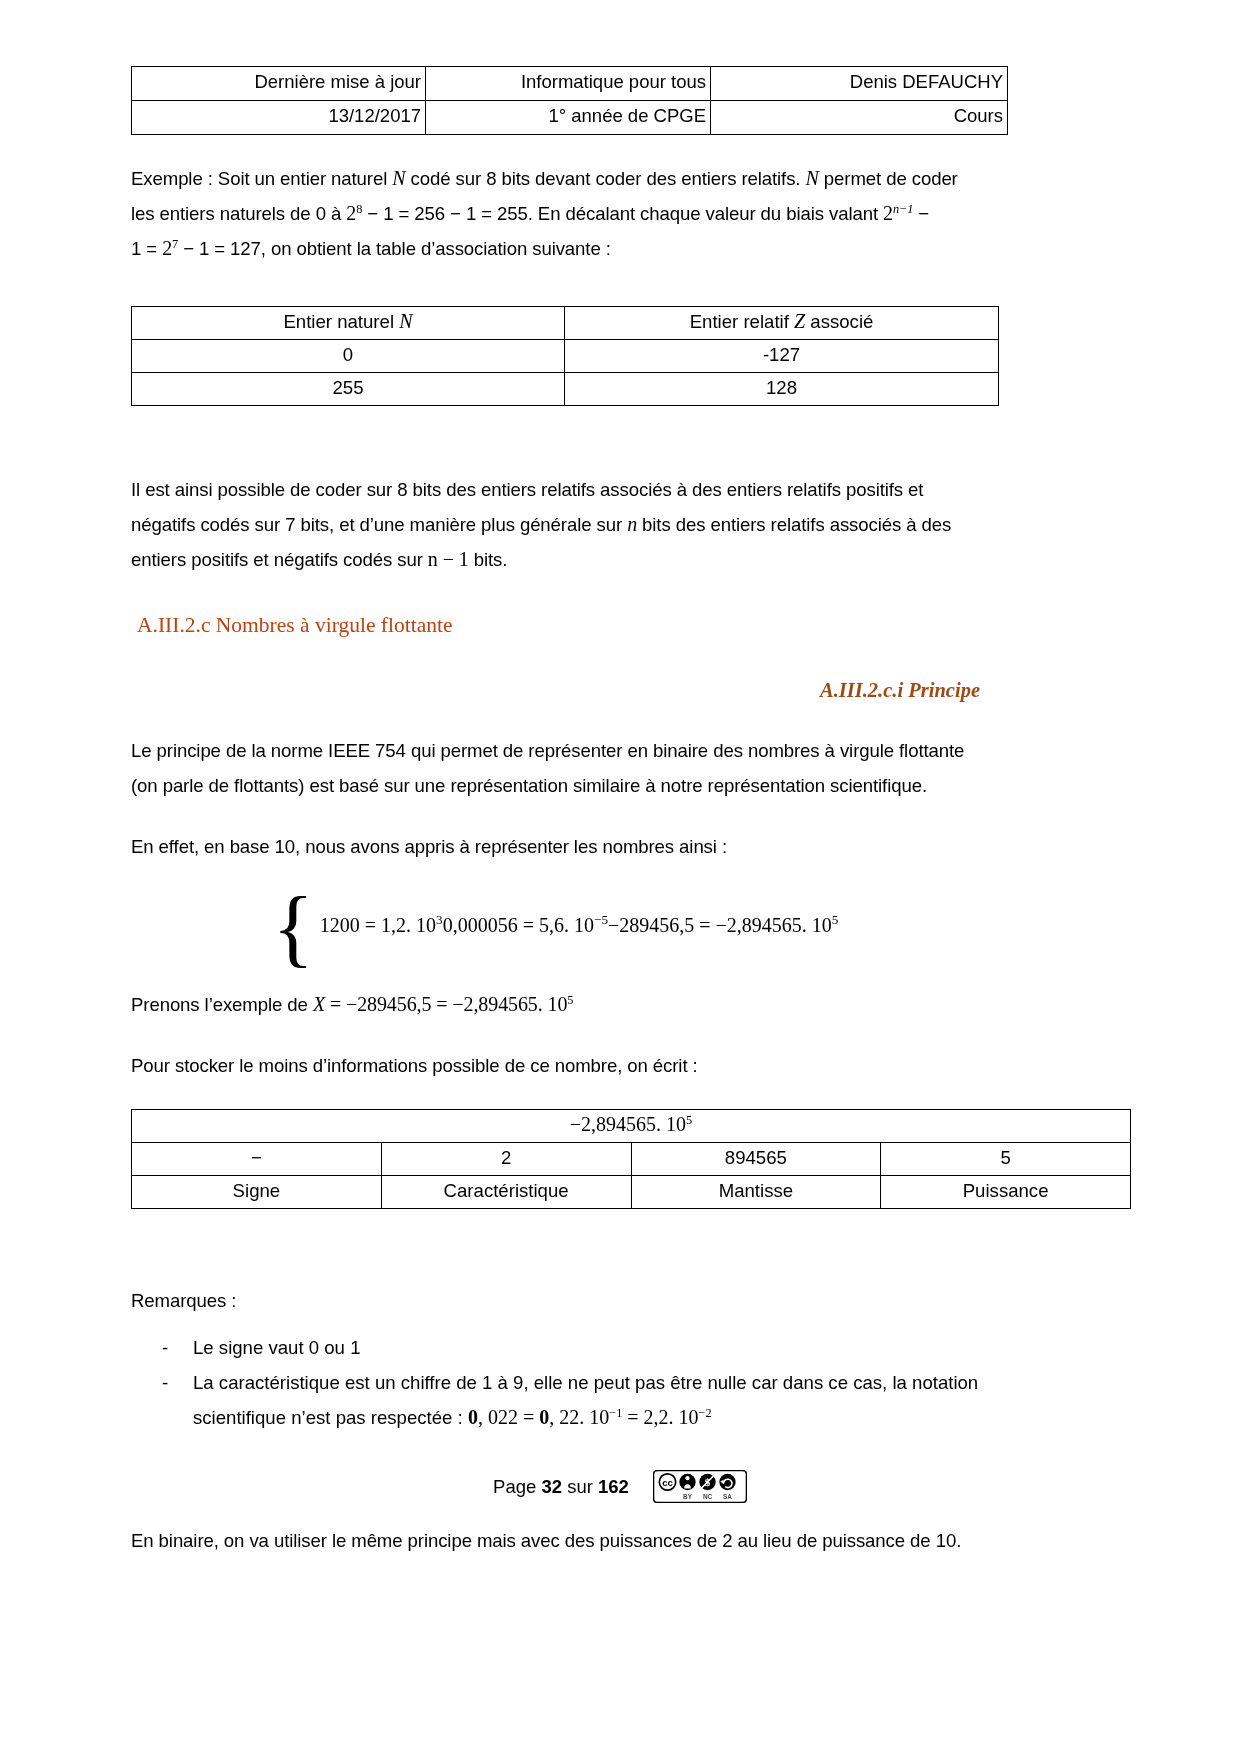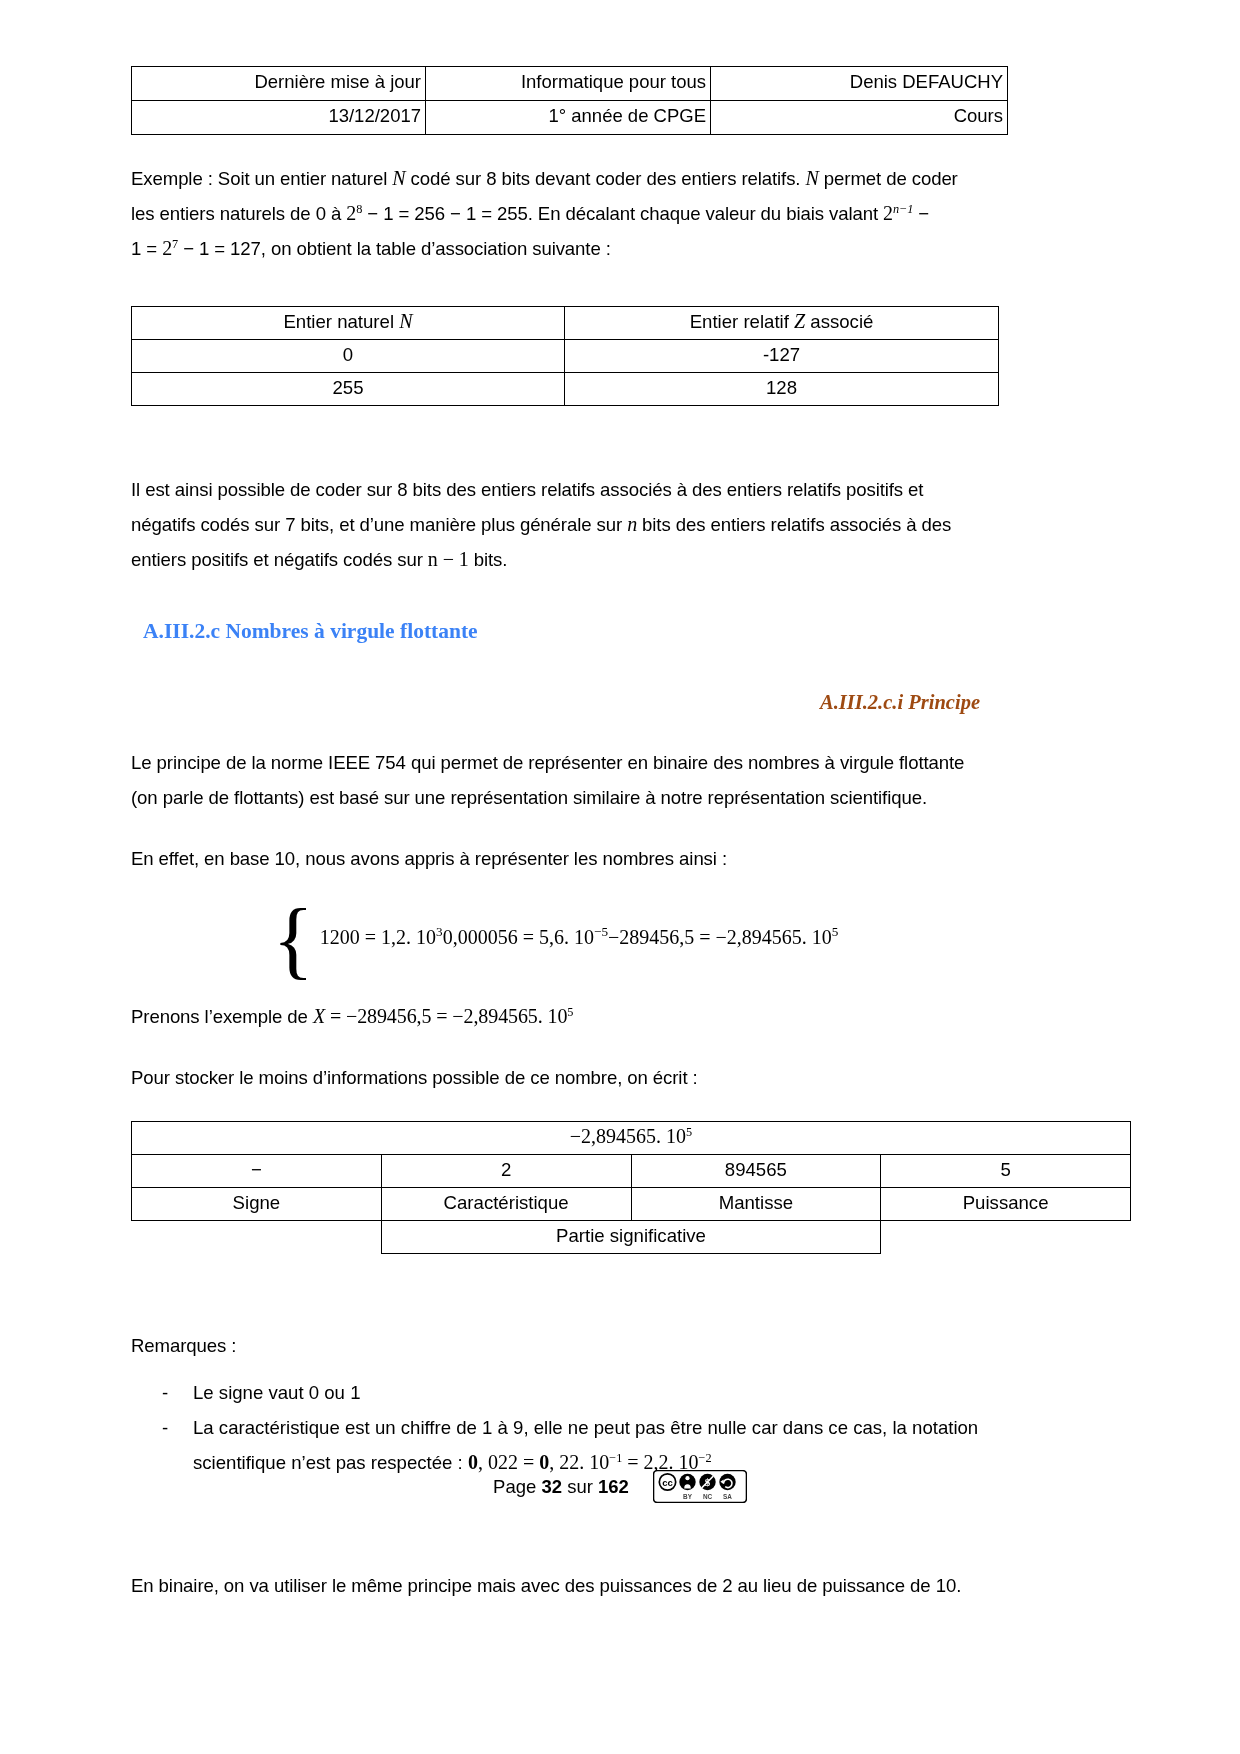--- a/index.html
+++ b/index.html
@@ -126,24 +126,24 @@
   }
   .f1 { width: 212px; }
   .f2 { width: 212px; }
   .f3 { width: 212px; }
   .f4 { width: 213px; }
   td.noborder { border: none !important; }
 
   
   h2.green {
     font-family: "Liberation Serif", serif;
-    font-weight: bold;
+    font-weight: normal;
     font-size: 21.5px;
-    color: #3b82f6;
-    margin: 12px;
+    color: #c2410c;
+    margin: 6px;
     line-height: 1.2;
   }
   h3.orange {
     font-family: "Liberation Serif", serif;
     font-weight: bold;
     font-style: italic;
     font-size: 20.5px;
     color: #9e4a12;
     margin: 0;
     line-height: 1.2;
@@ -324,25 +324,20 @@
         <td class="f2">2</td>
         <td class="f3">894565</td>
         <td class="f4">5</td>
       </tr>
       <tr>
         <td class="f1">Signe</td>
         <td class="f2">Caractéristique</td>
         <td class="f3">Mantisse</td>
         <td class="f4">Puissance</td>
       </tr>
-      <tr>
-        <td class="f1 noborder"></td>
-        <td class="f2" colspan="2">Partie significative</td>
-        <td class="f4 noborder"></td>
-      </tr>
     </tbody>
       </table>
 
     <div class="sp-48"></div>
     <div class="sp-26"></div>
 
     <p class="body">Remarques :</p>
 
     <div class="sp-12"></div>
 

